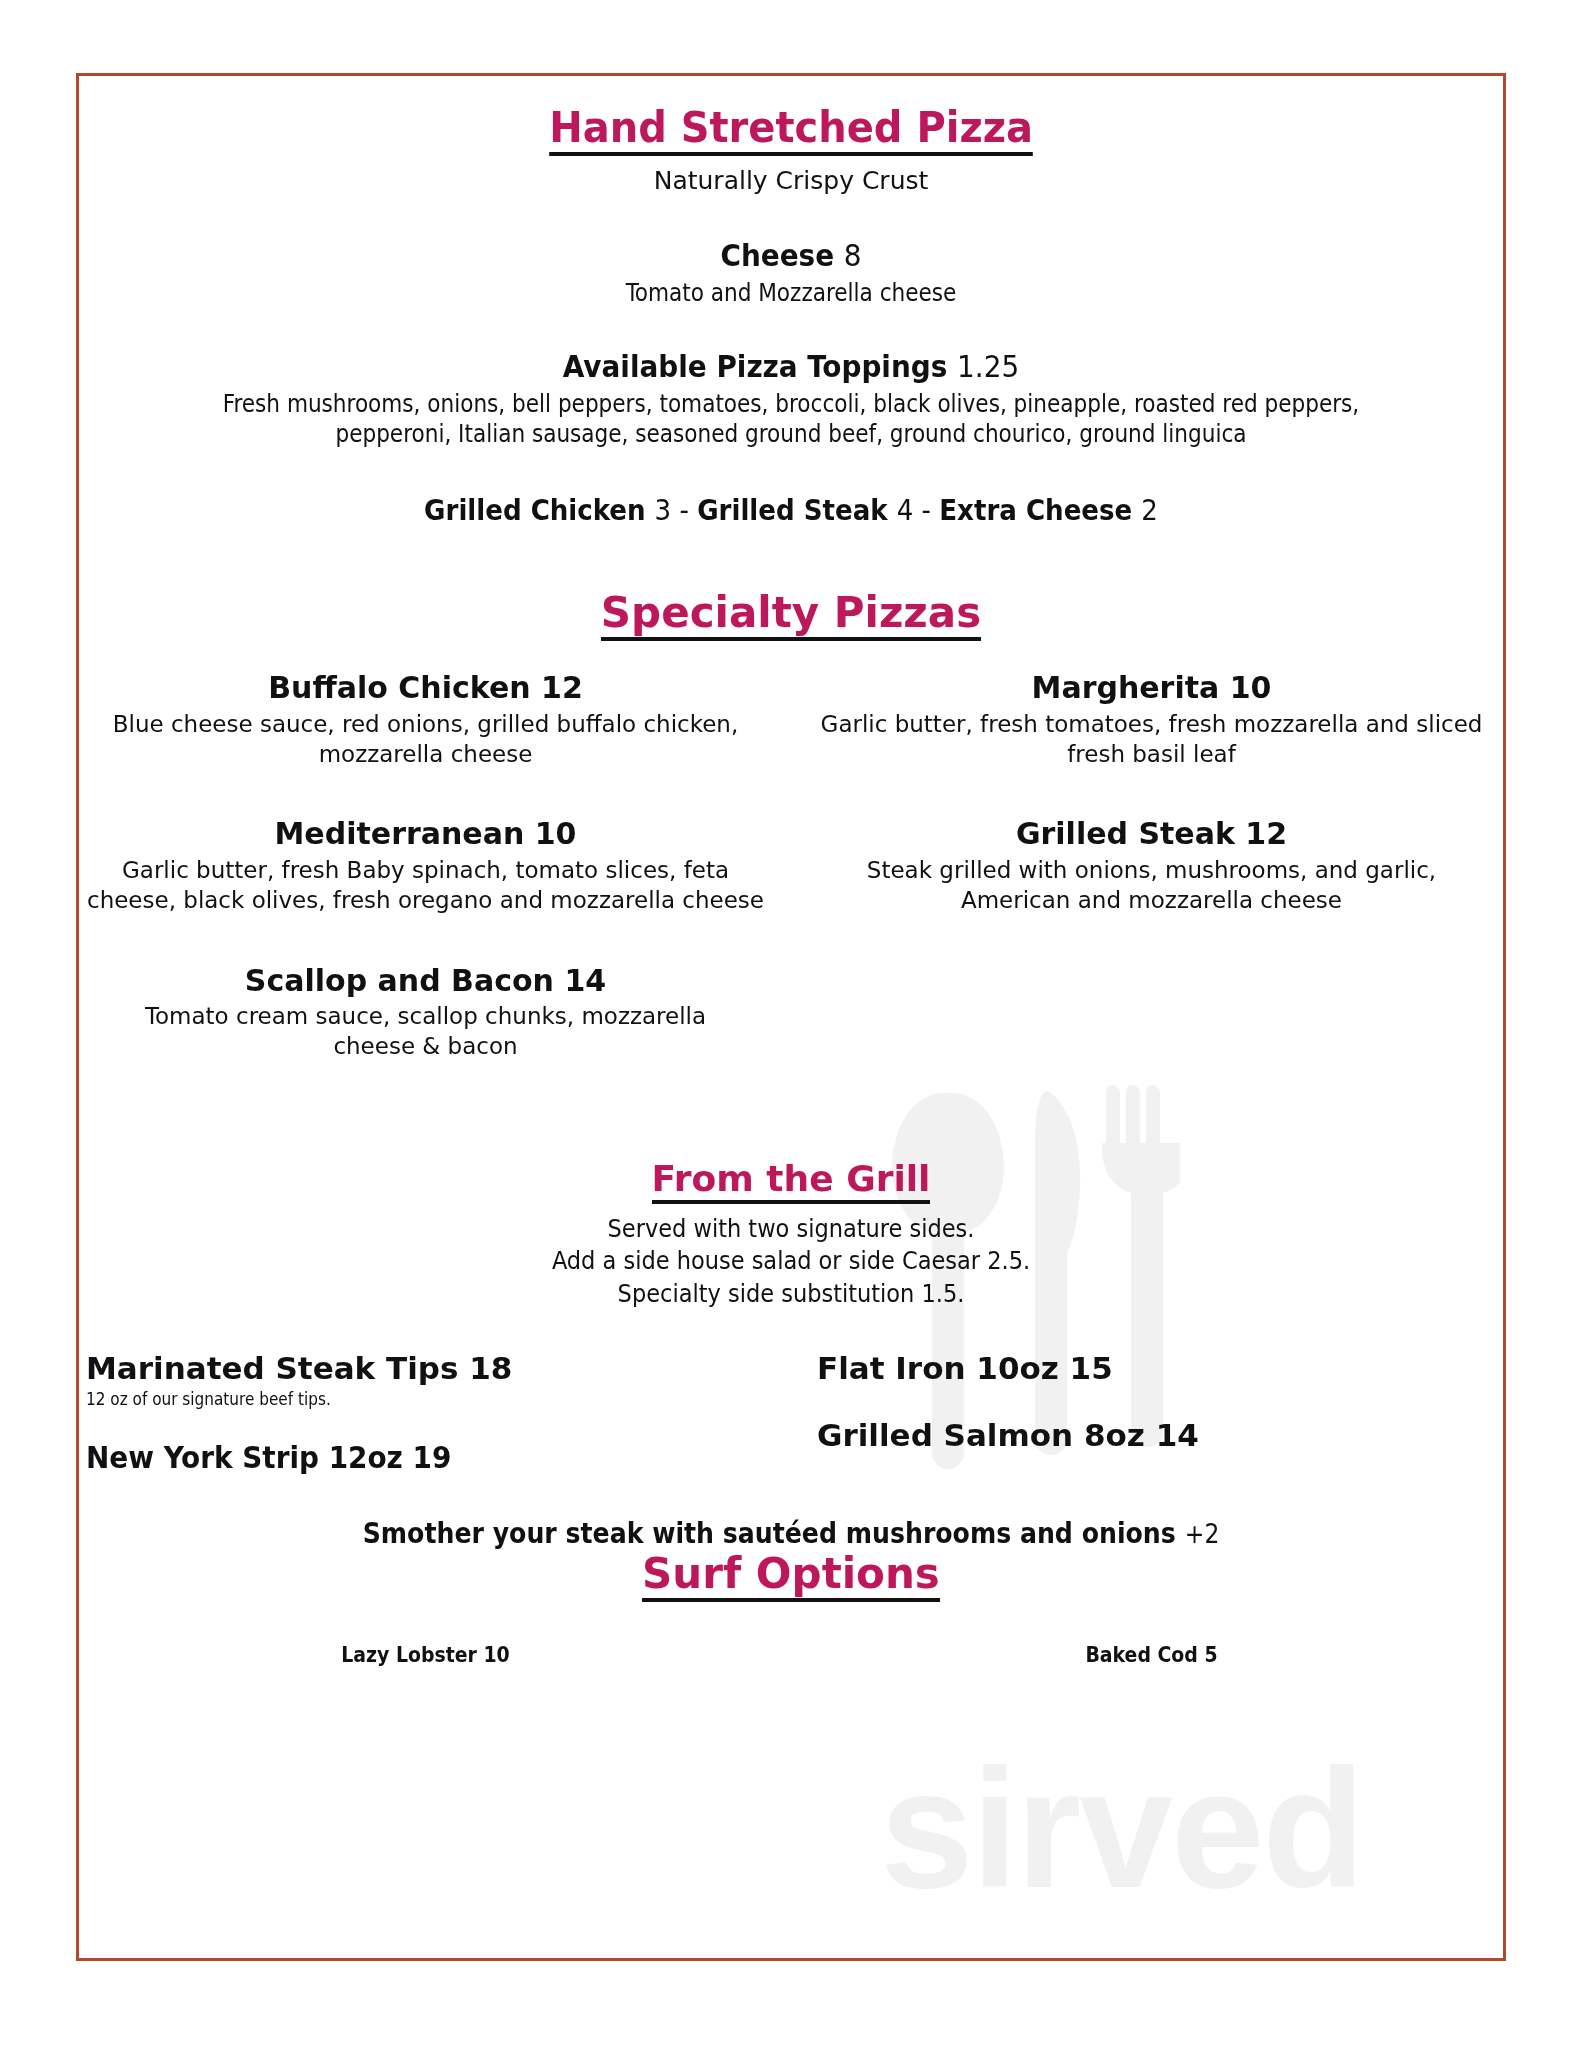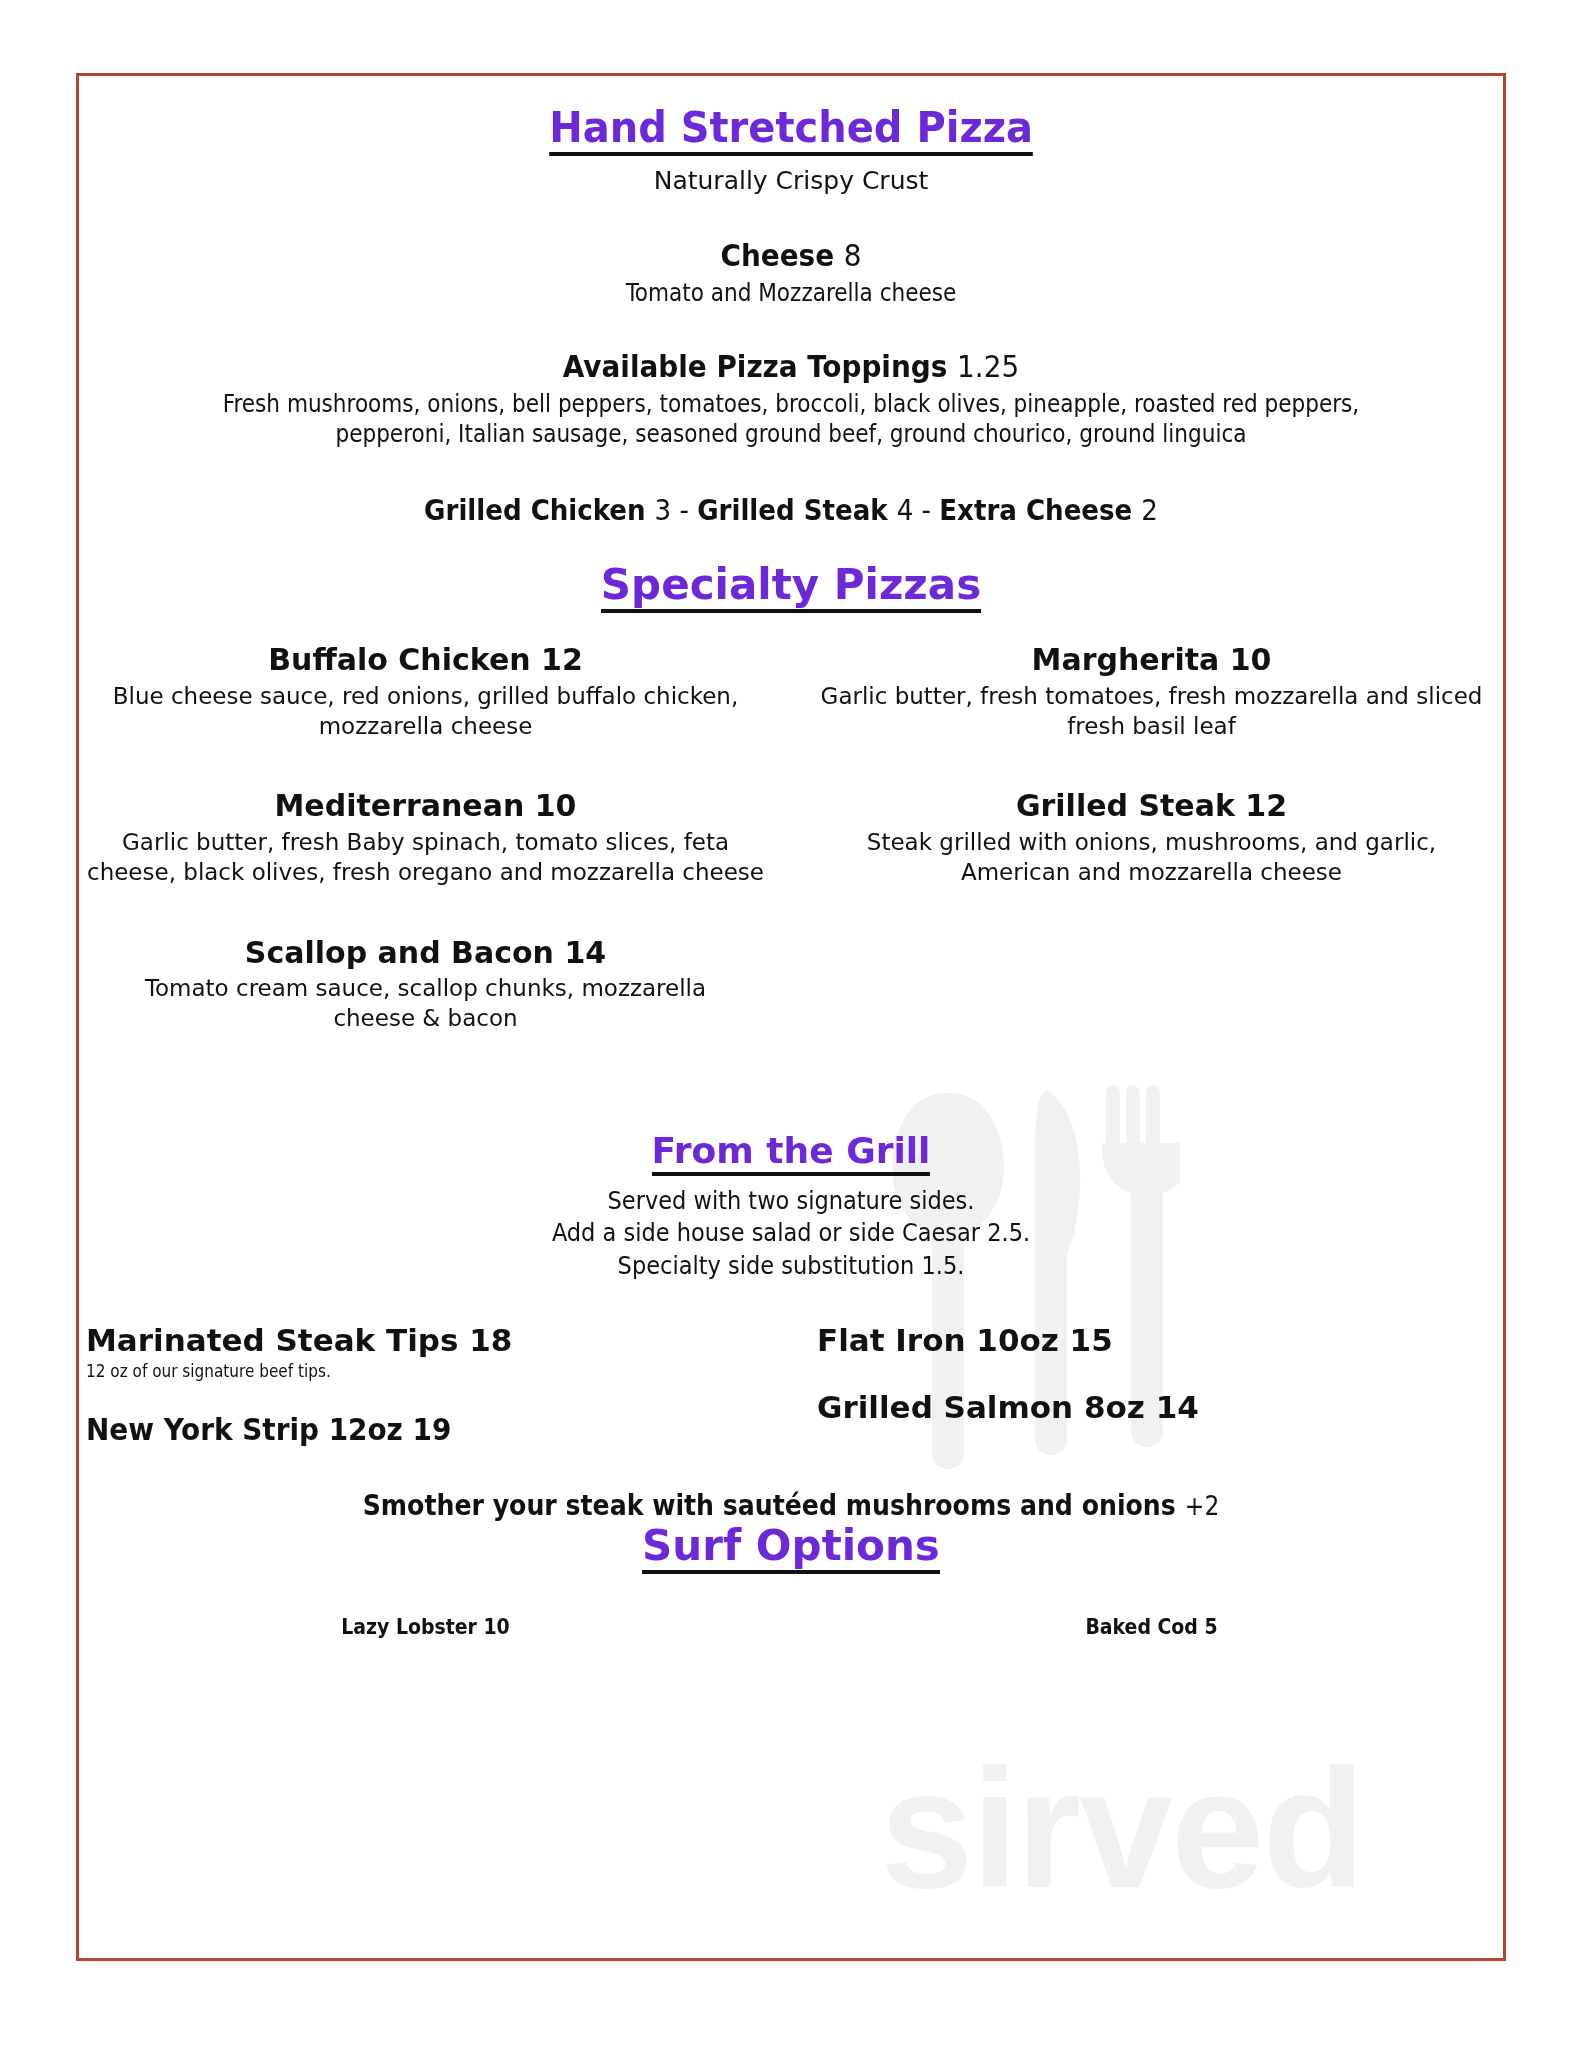--- a/index.html
+++ b/index.html
@@ -83,32 +83,32 @@
     font-stretch: condensed;
   }
   .f-round {
     font-family: "DejaVu Sans", sans-serif;
   }
 
   
   .section-title {
     font-family: "DejaVu Sans", sans-serif;
     font-weight: 700;
-    color: #6d28d9;
+    color: #be185d;
     text-align: center;
     line-height: 1.05;
   }
   .section-title .u {
     display: inline-block;
     border-bottom: 4px solid #111111;
     padding-bottom: 2px;
   }
   #title-hand-stretched { font-size: 43px; margin-top: 32px; }
   #title-hand-stretched .u { transform: scaleX(0.93); }
-  #title-specialty-pizzas { font-size: 42px; margin-top: 36px; }
+  #title-specialty-pizzas { font-size: 42px; margin-top: 64px; }
   #title-from-the-grill   { font-size: 36px; margin-top: 16px; }
   #title-surf-options     { font-size: 42px; margin-top: 2px; }
 
   .section-sub {
     font-size: 25px;
     color: #111111;
     text-align: center;
     margin-top: 10px;
     line-height: 1.22;
   }

